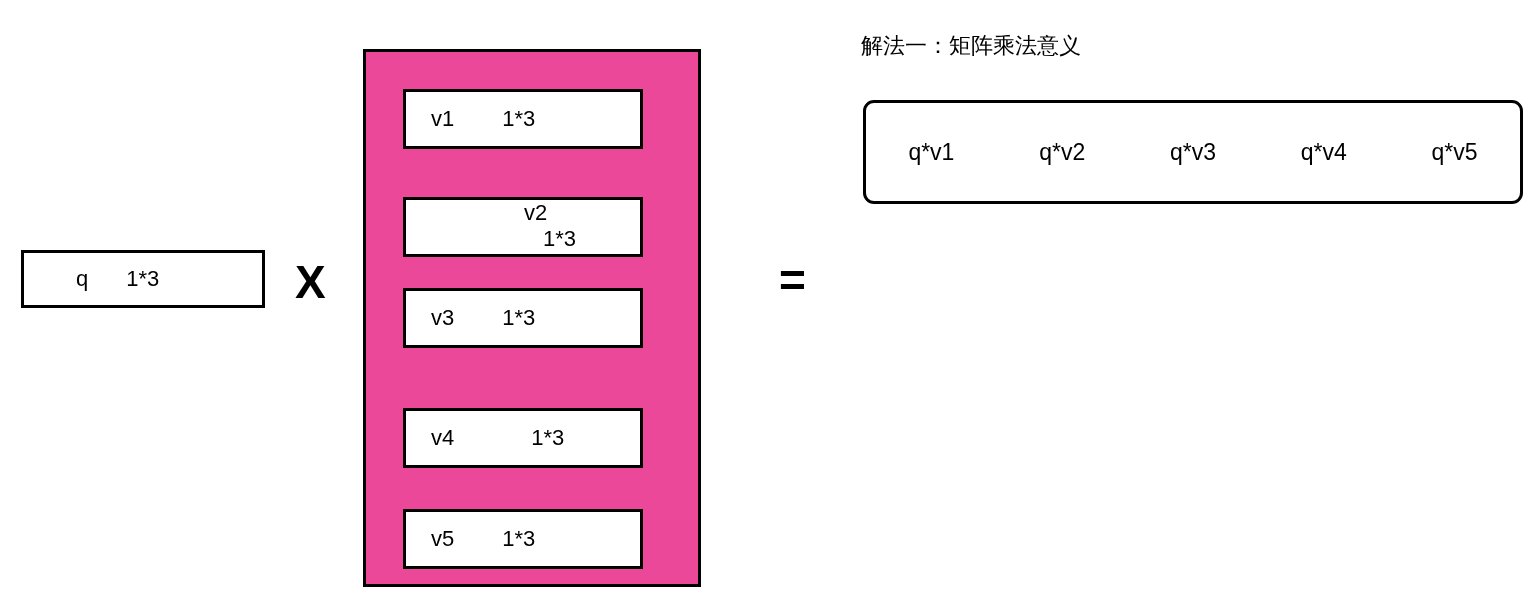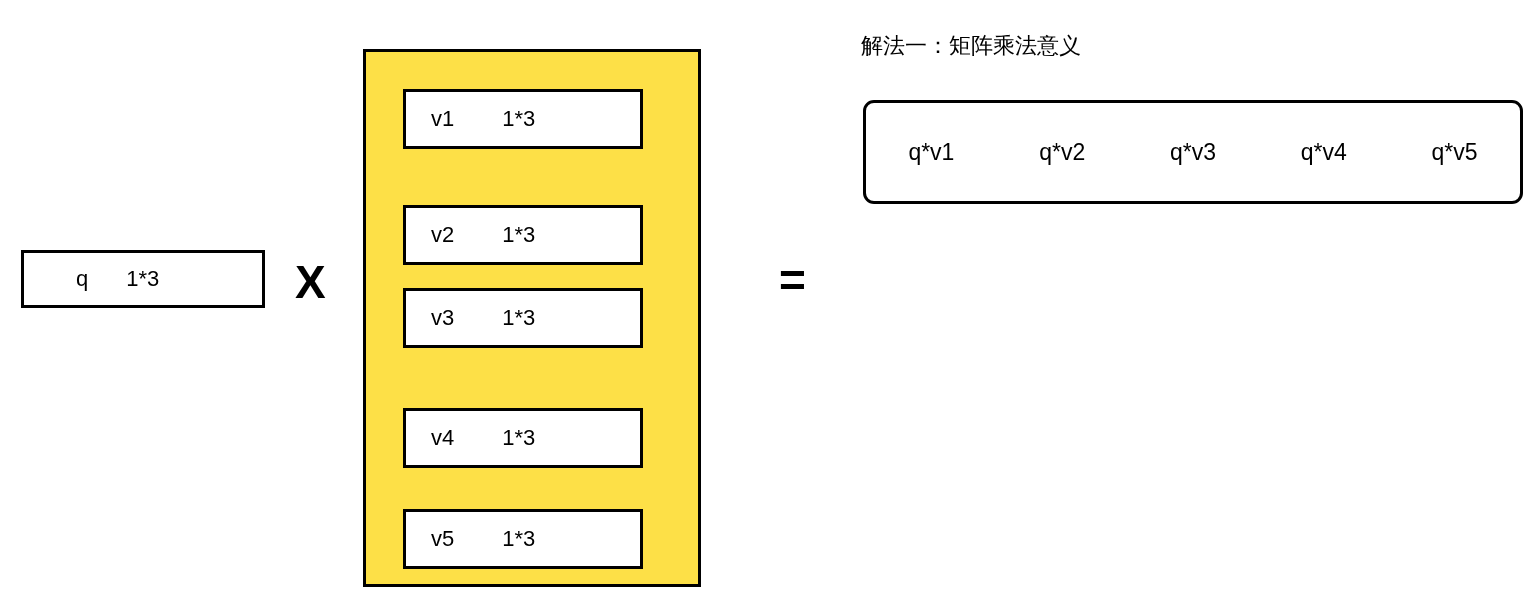--- a/index.html
+++ b/index.html
@@ -32,38 +32,38 @@
     font-weight: 700;
     line-height: 1;
   }
   .op-x { left: 295px; top: 259px; font-size: 46px; }
   .op-eq { left: 779px; top: 257px; font-size: 46px; }
   .outer-box {
     position: absolute;
     left: 363px; top: 49px;
     width: 338px; height: 538px;
     border: 3px solid #000000;
-    background: #fde047;
+    background: #ec4899;
   }
   .v-box {
     position: absolute;
     left: 37px;
     width: 240px; height: 60px;
     border: 3px solid #000000;
     background: #ffffff;
     display: flex;
     align-items: center;
     padding-left: 25px;
     font-size: 22px;
   }
   .v-box .dims { margin-left: 48px; }
   .v-box-1 { top: 37px; }
-  .v-box-2 { top: 153px; }
+  .v-box-2 { top: 145px; flex-direction: column; }
   .v-box-3 { top: 236px; }
-  .v-box-4 { top: 356px; }
+  .v-box-4 { top: 356px; gap: 29px; }
   .v-box-5 { top: 457px; text-align: center; }
   .sol-title {
     position: absolute;
     font-size: 22px;
     line-height: 1.2;
     white-space: nowrap;
     text-align: center;
   }
   .sol1-title { left: 861px; top: 33px; }
   .sol2-title { left: 859px; top: 385px; }

